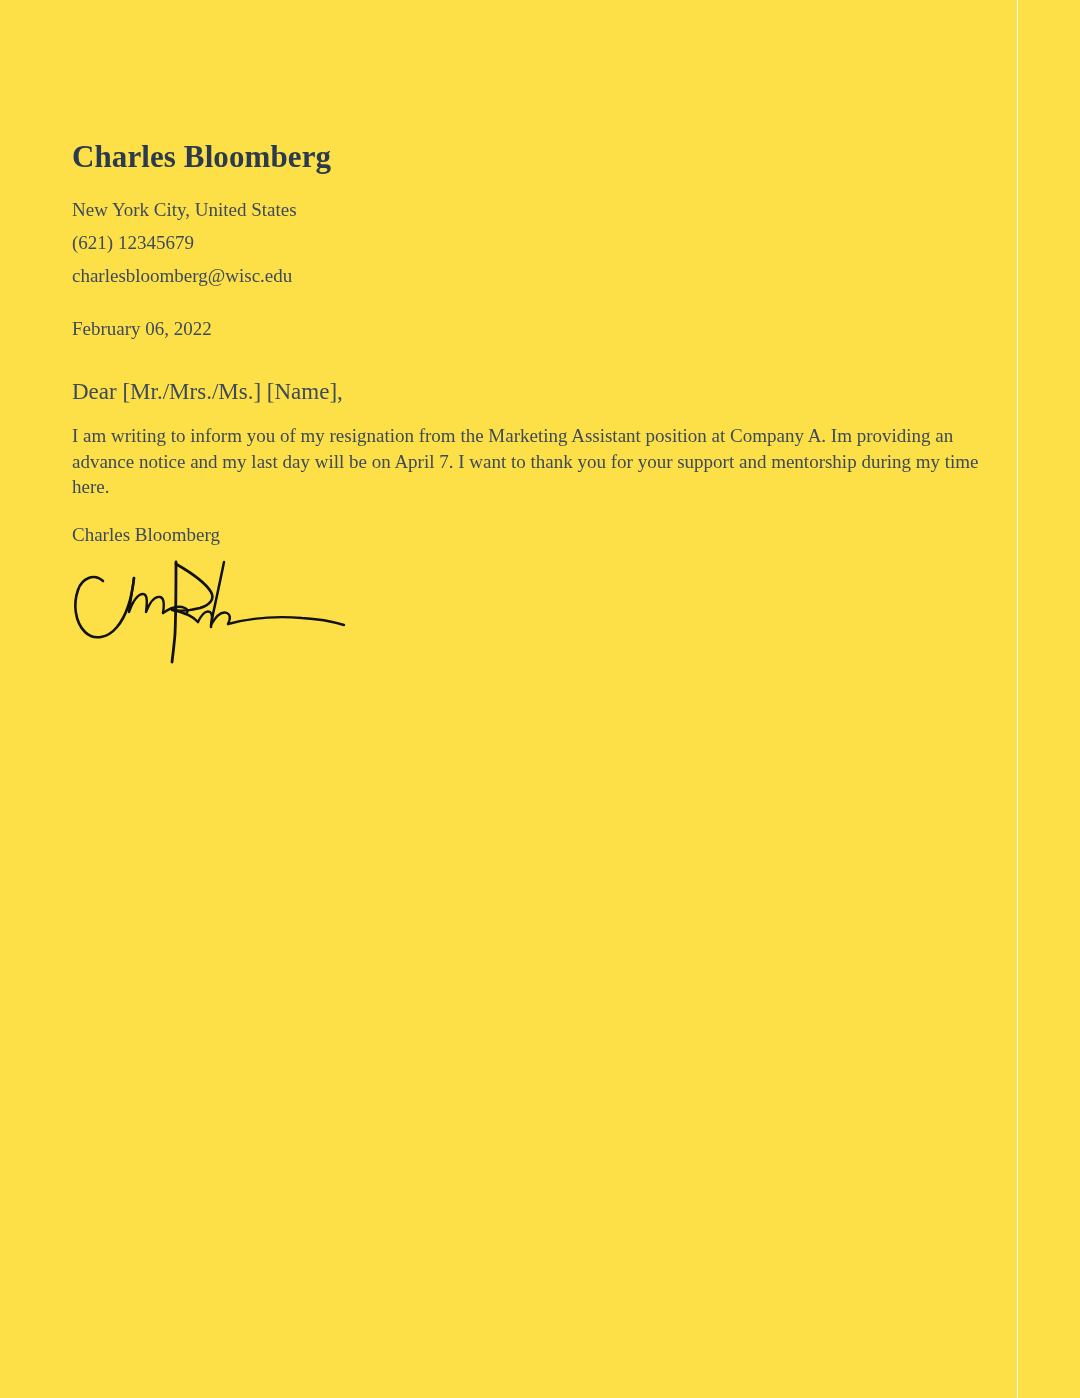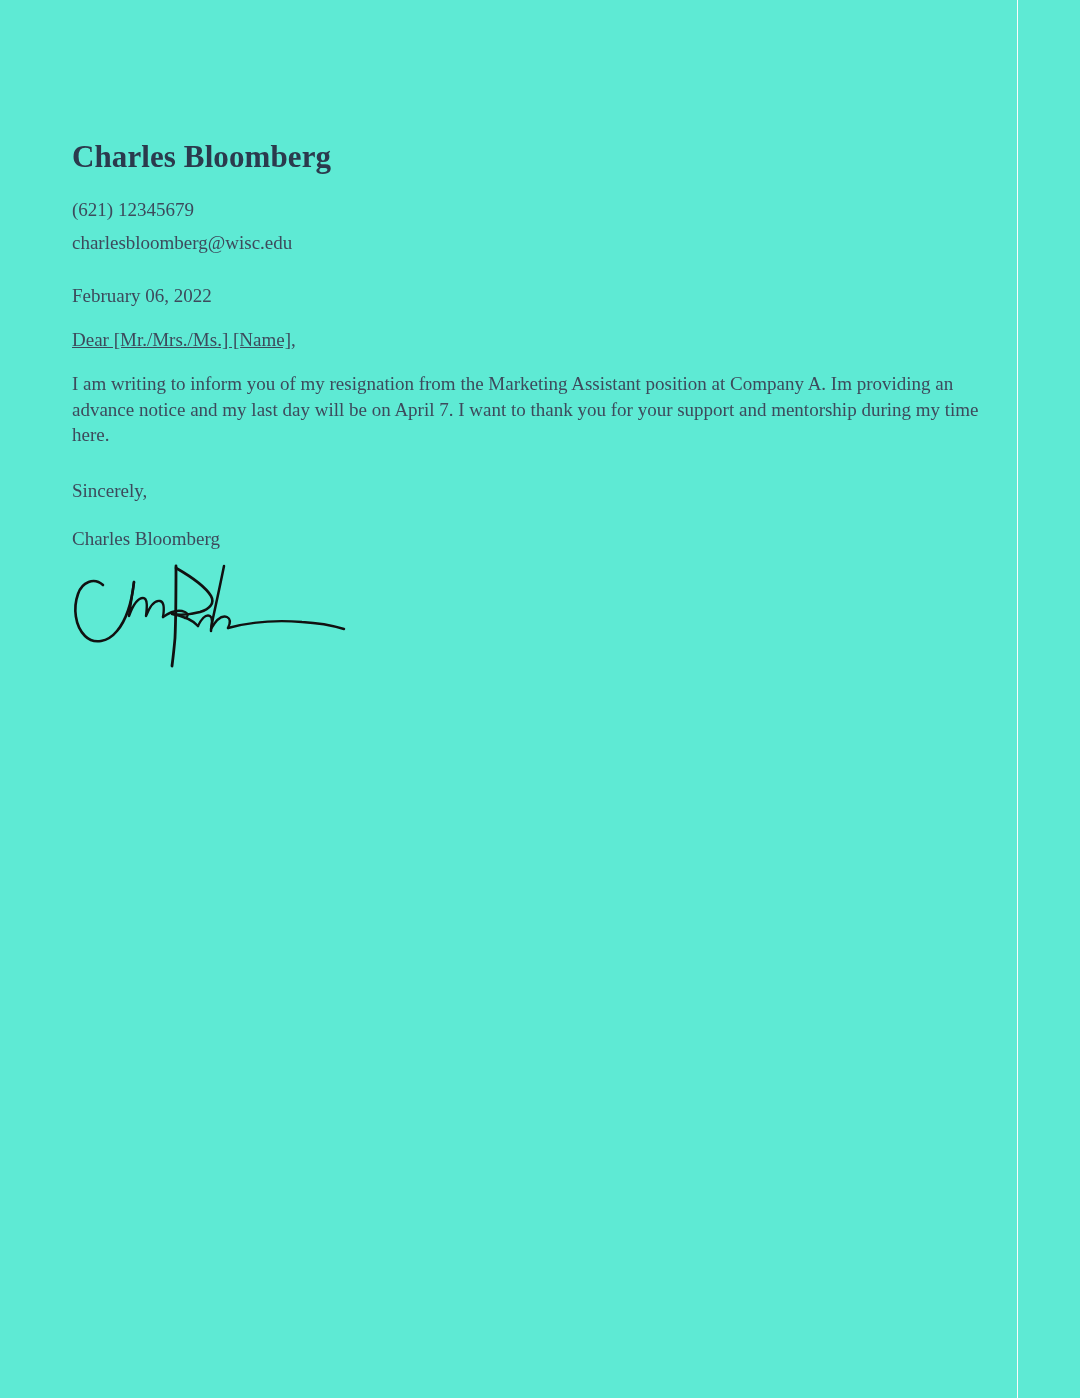--- a/index.html
+++ b/index.html
@@ -15,21 +15,21 @@
     font-family: "Liberation Serif", "DejaVu Serif", serif;
     -webkit-font-smoothing: antialiased;
   }
 
   .page {
     position: absolute;
     left: 0;
     top: 0;
     width: 1080px;
     height: 1398px;
-    background: #5eead4;
+    background: #fde047;
     box-sizing: border-box;
   }
 
   
   .margin-guide {
     position: absolute;
     top: 0;
     left: 1017px;
     width: 1px;
     height: 1398px;
@@ -71,25 +71,24 @@
   }
 
   .recipient-line {
     font-size: 19px;
     color: #3d4a5c;
     line-height: 26px;
     margin-top: 34px;
   }
 
   .salutation-line {
-    font-size: 19px;
+    font-size: 23px;
     color: #3d4a5c;
     line-height: 26px;
-    margin-top: 18px;
-    text-decoration: underline;
+    margin-top: 37px;
   }
 
   .body-paragraph {
     font-size: 19px;
     color: #3d4a5c;
     line-height: 25.5px;
     margin-top: 18px;
     text-align: left;
   }
 
@@ -121,34 +120,34 @@
 
 <div class="page">
 
   <div class="margin-guide"></div>
 
   <div class="letter">
 
     <h1 class="letterhead-name">Charles Bloomberg</h1>
 
     <div class="contact-block">
+      <div class="contact-line">New York City, United States</div>
       <div class="contact-line">(621) 12345679</div>
       <div class="contact-line">charlesbloomberg@wisc.edu</div>
     </div>
 
     <div class="date-line">February 06, 2022</div>
 
 
     <div class="salutation-line">Dear [Mr./Mrs./Ms.] [Name],</div>
 
     <p class="body-paragraph">I am writing to inform you of my resignation from the Marketing Assistant position at Company A. Im providing an advance notice and my last day will be on April 7. I want to thank you for your support and mentorship during my time here.</p>
 
 
 
-    <div class="closing-line">Sincerely,</div>
 
     <div class="signer-line">Charles Bloomberg</div>
 
     <div class="signature-wrap">
       <svg width="300" height="110" viewBox="0 0 300 110" xmlns="http://www.w3.org/2000/svg" aria-hidden="true">
         <g fill="none" stroke="#111111" stroke-linecap="round" stroke-linejoin="round">
 
           <path d="M31 25 C 22 17, 10 22, 6 34 C 1 48, 3 66, 13 76 C 22 85, 36 82, 45 71 C 56 58, 60 40, 62 22" stroke-width="2.6"></path>
 
           <path d="M62 22 C 60 36, 58 48, 57 56 C 61 45, 66 38, 71 38 C 76 38, 75 48, 74 56 C 78 46, 83 40, 88 41 C 93 42, 92 51, 91 57" stroke-width="2.4"></path>

